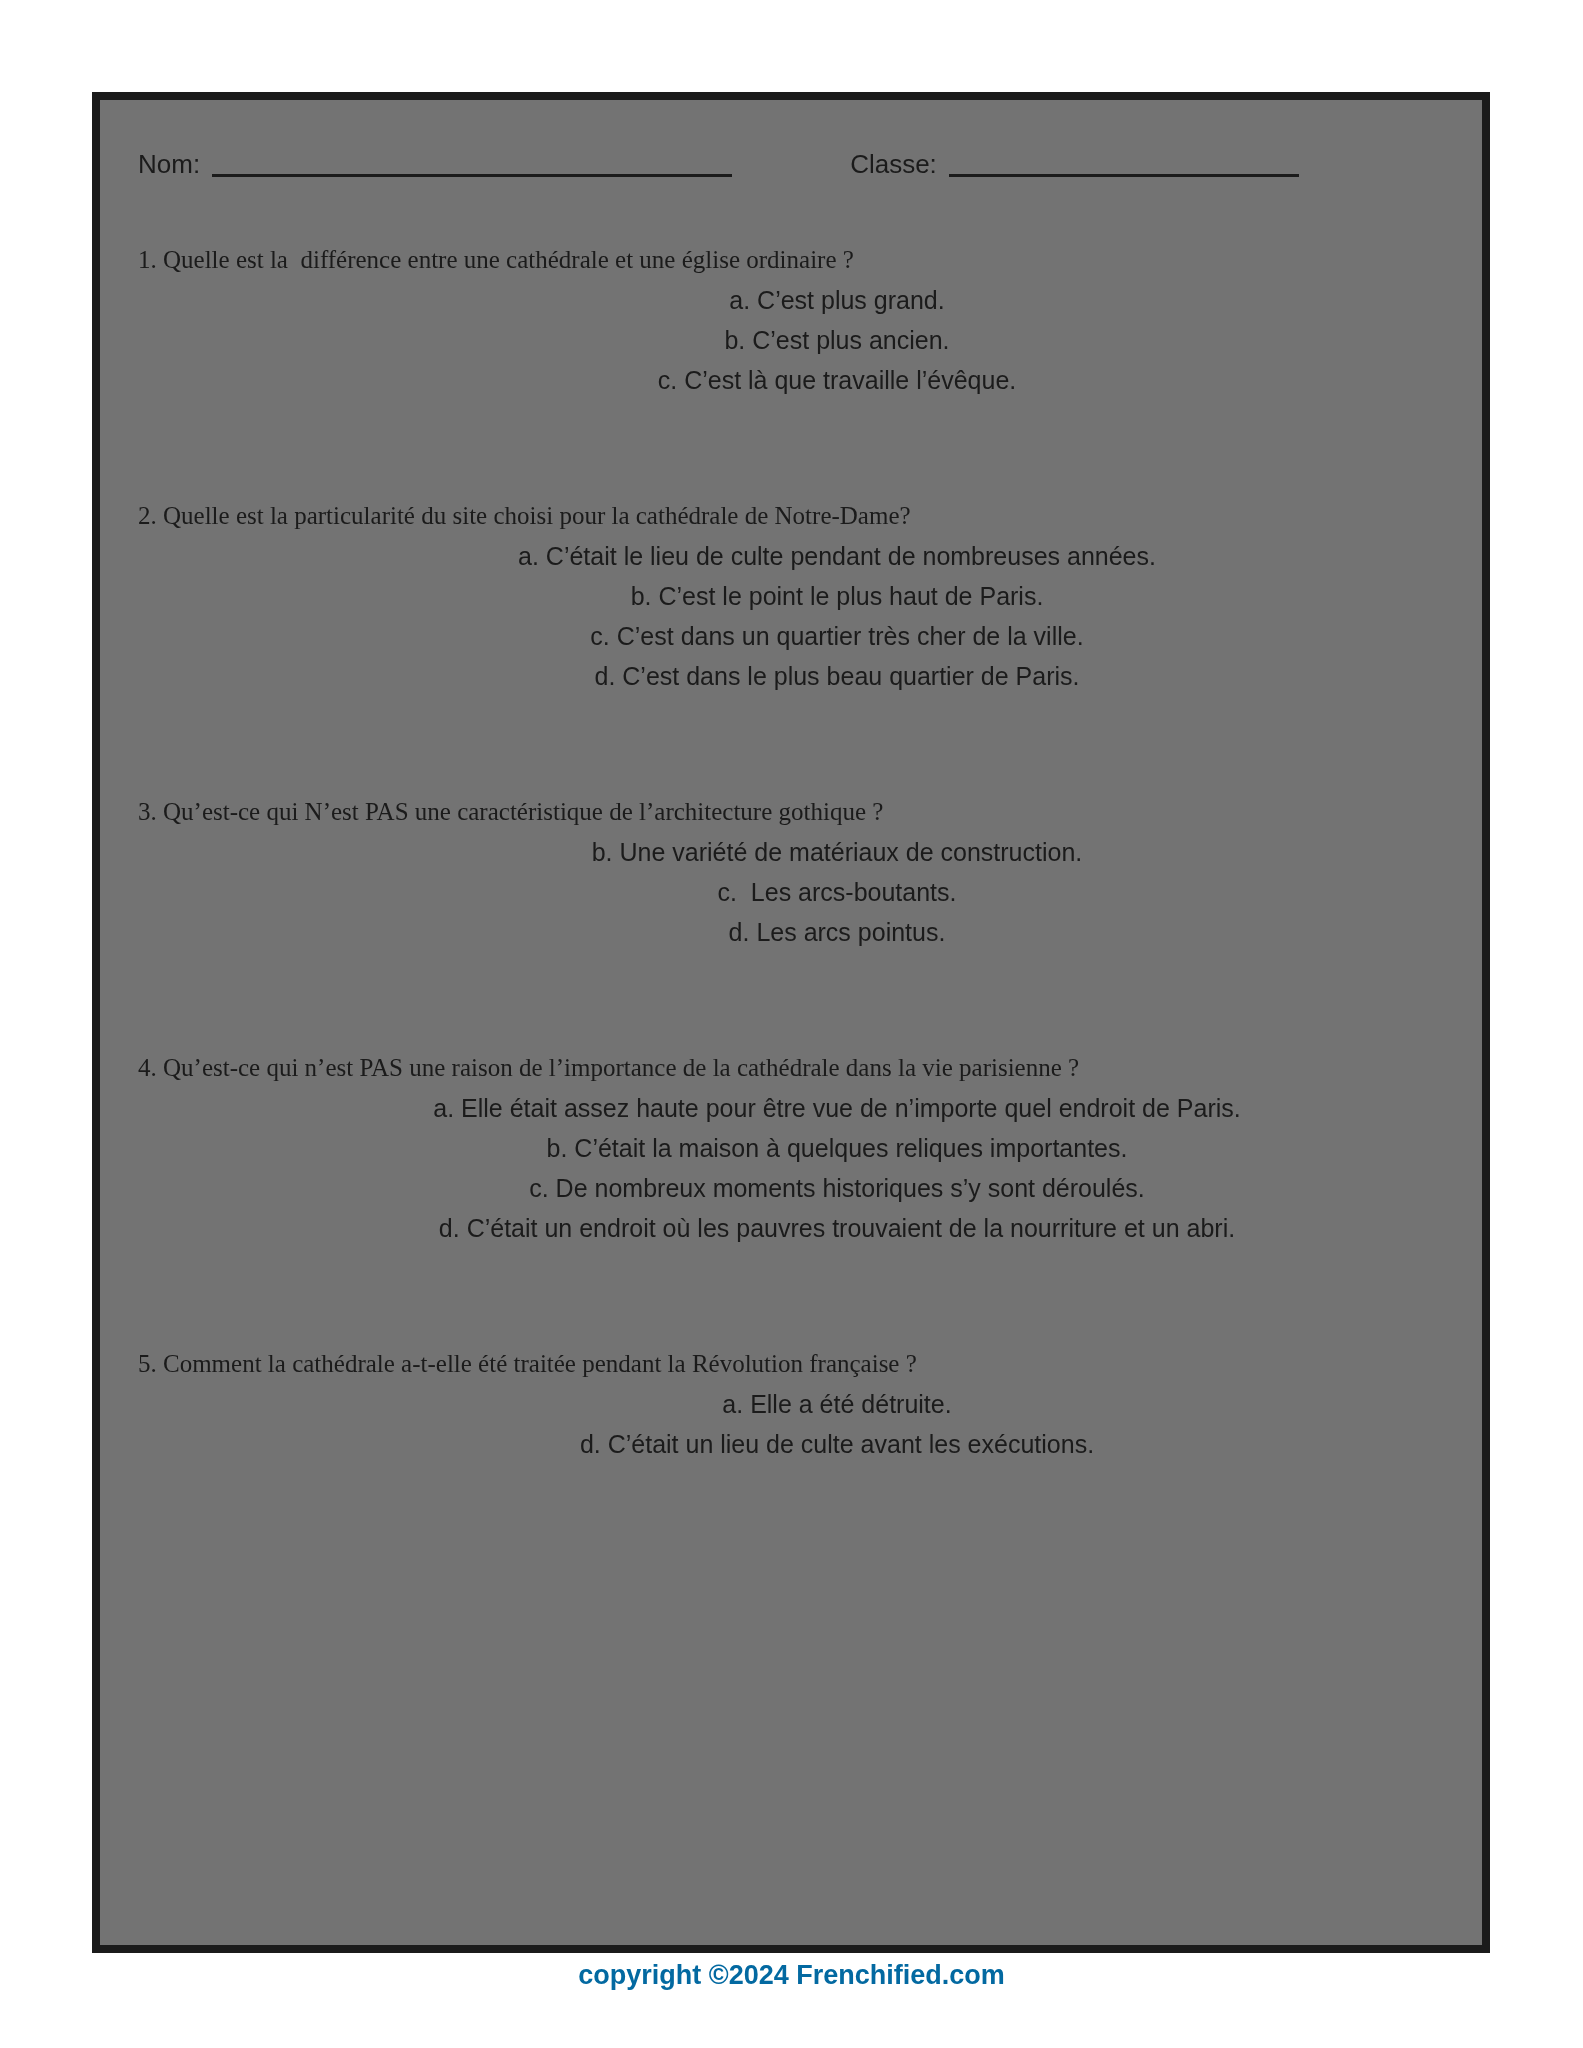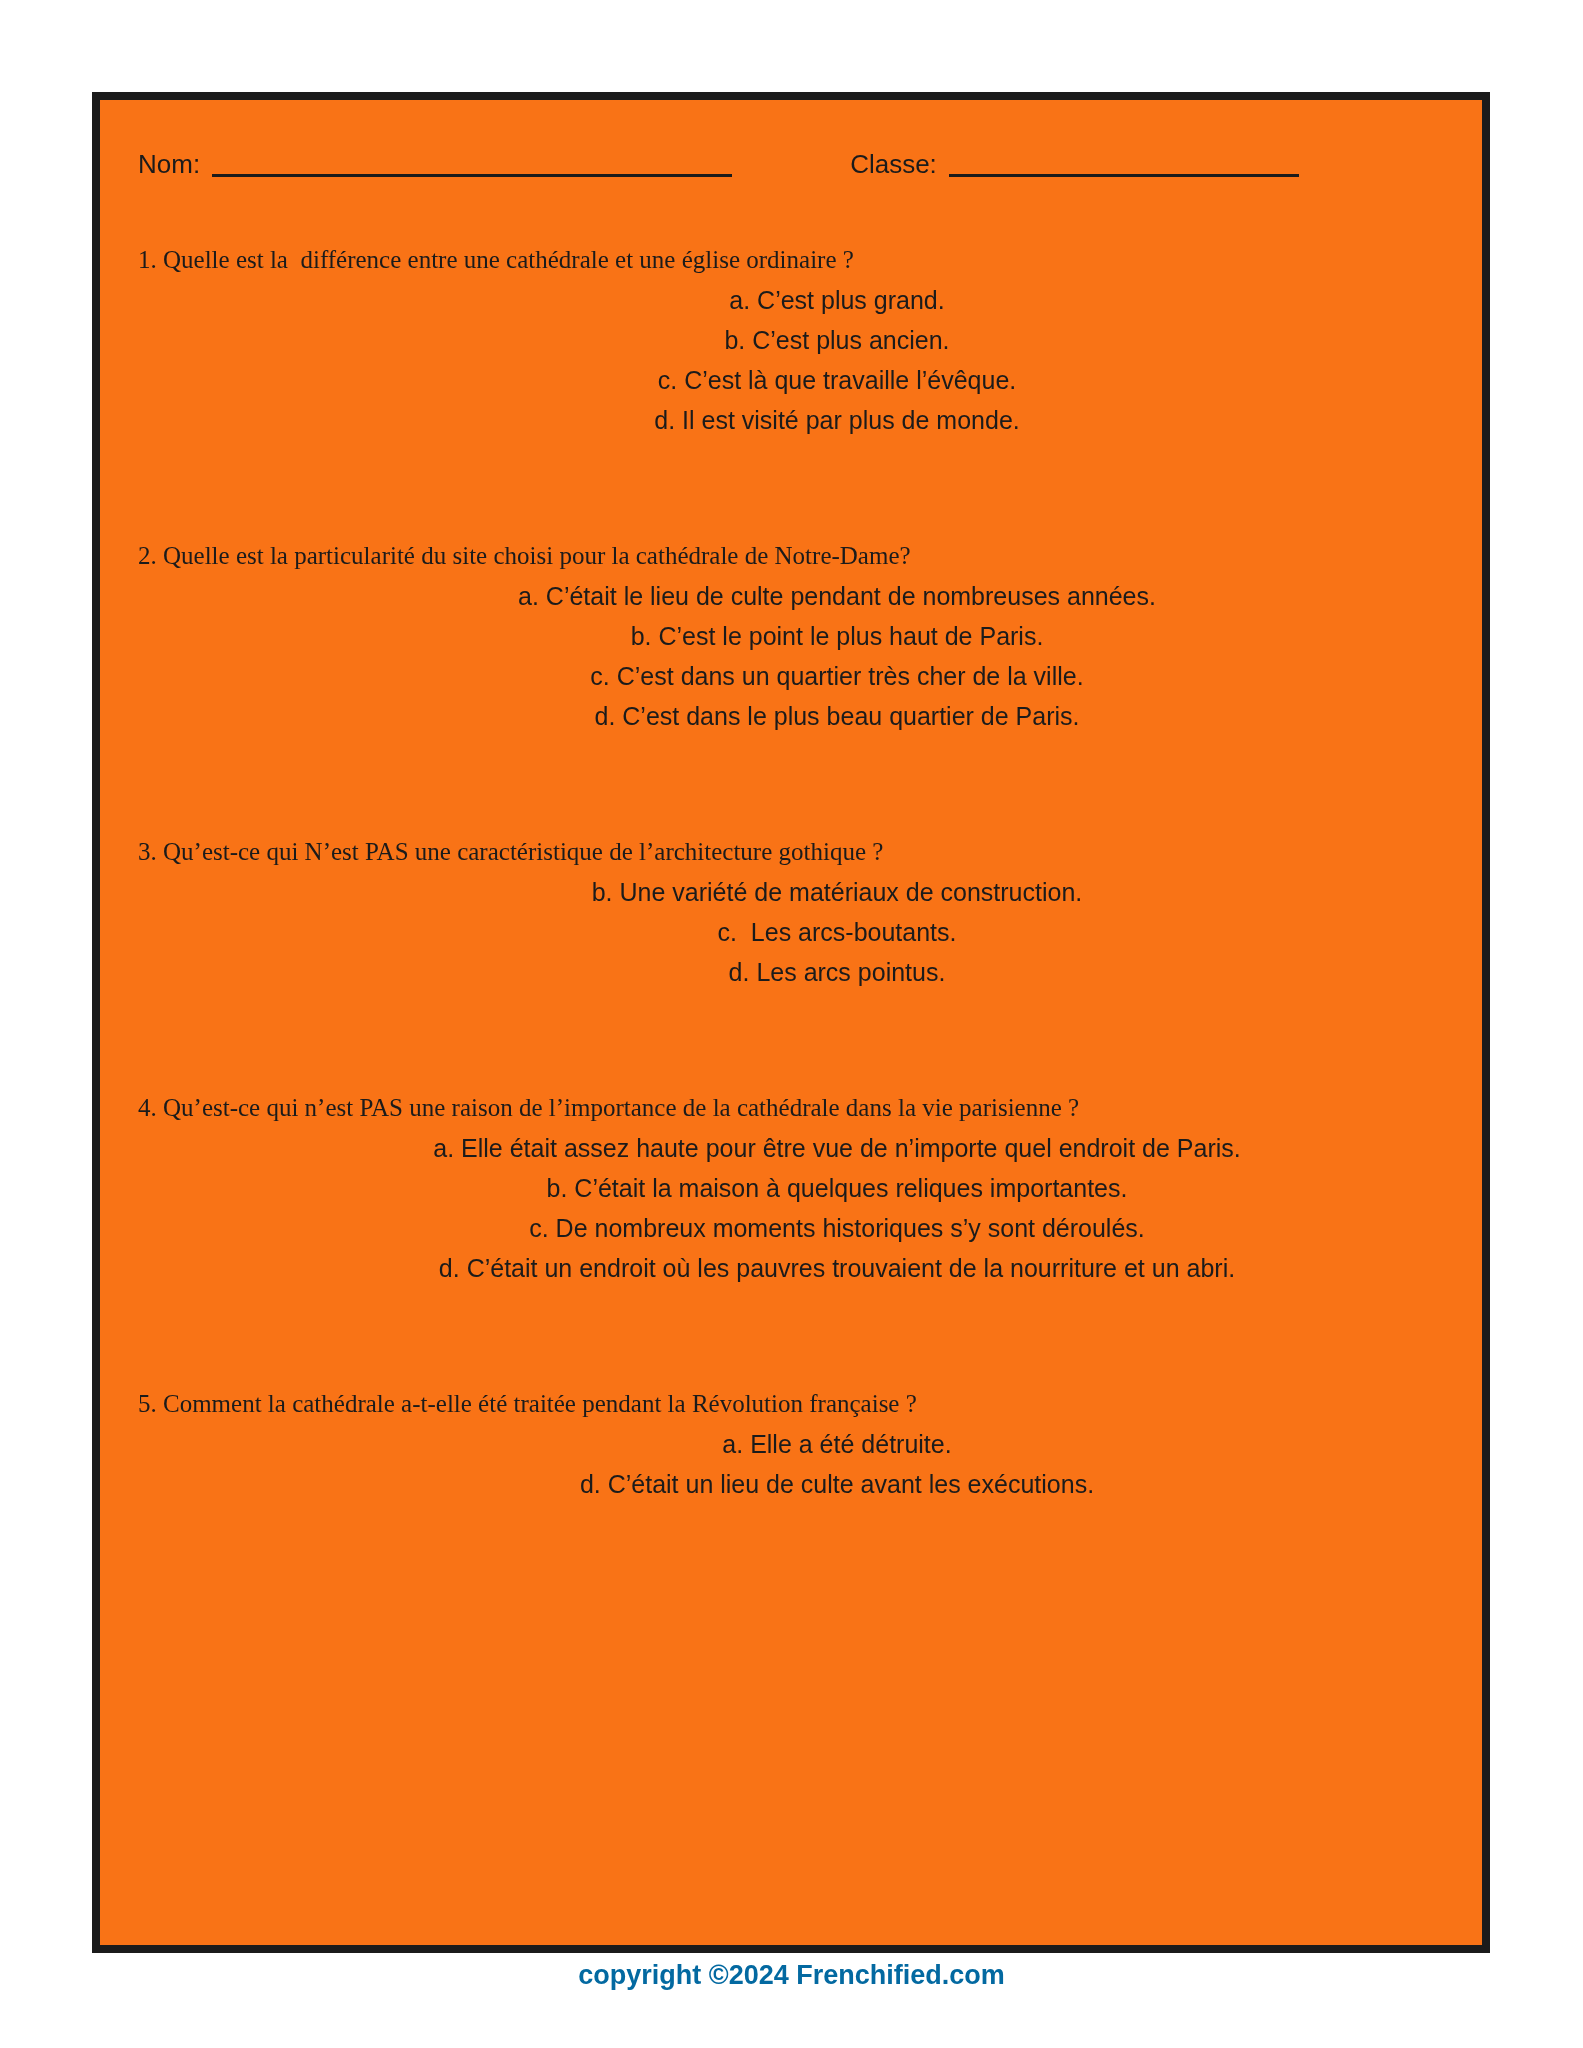--- a/index.html
+++ b/index.html
@@ -13,21 +13,21 @@
     overflow: hidden;
   }
   .worksheet-frame {
     position: absolute;
     left: 92px;
     top: 92px;
     width: 1398px;
     height: 1861px;
     border: 8px solid #1b1b1b;
     box-sizing: border-box;
-    background: #f97316;
+    background: #737373;
   }
   .frame-inner {
     padding: 44px 38px 0 38px;
   }
   .header-row {
     display: flex;
     align-items: baseline;
     font-size: 26px;
     line-height: 40px;
     margin-bottom: 56px;
@@ -81,21 +81,20 @@
         <span>Nom:</span><span class="blank-line nom"></span>
         <span class="classe-group"><span>Classe:</span><span class="blank-line classe"></span></span>
       </div>
 
       <div class="question-block">
         <div class="question-text">1. Quelle est la  différence entre une cathédrale et une église ordinaire ?</div>
         <div class="options">
           <div class="option">a. C’est plus grand.</div>
           <div class="option">b. C’est plus ancien.</div>
           <div class="option">c. C’est là que travaille l’évêque.</div>
-          <div class="option">d. Il est visité par plus de monde.</div>
         </div>
       </div>
 
       <div class="question-block">
         <div class="question-text">2. Quelle est la particularité du site choisi pour la cathédrale de Notre-Dame?</div>
         <div class="options">
           <div class="option">a. C’était le lieu de culte pendant de nombreuses années.</div>
           <div class="option">b. C’est le point le plus haut de Paris.</div>
           <div class="option">c. C’est dans un quartier très cher de la ville.</div>
           <div class="option">d. C’est dans le plus beau quartier de Paris.</div>

